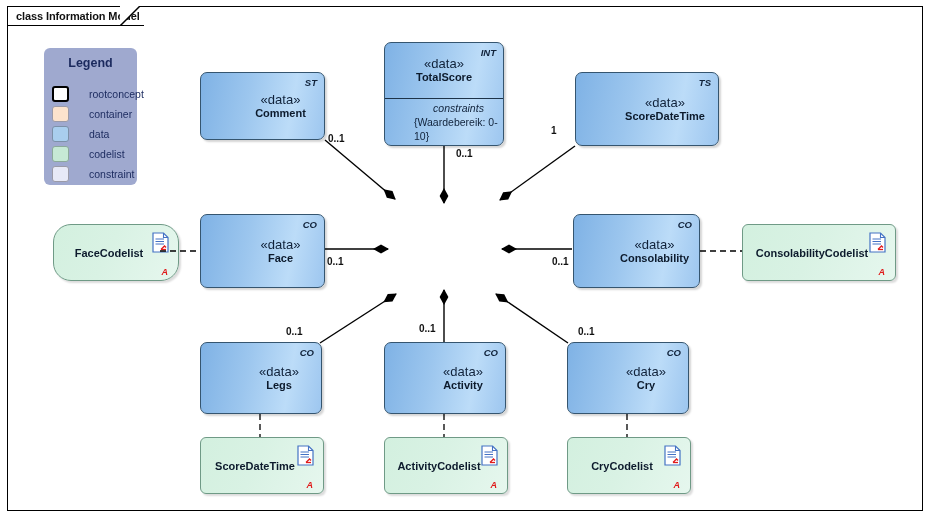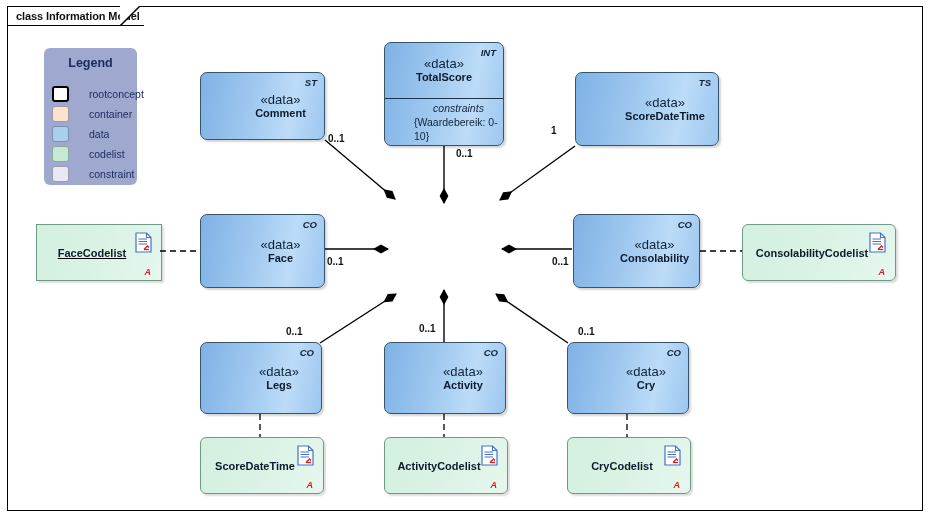--- a/index.html
+++ b/index.html
@@ -415,21 +415,21 @@
     <div class="stereo">«data»</div>
     <div class="nodename">Activity</div>
   </div>
 
   <div class="node node-data" style="left:567px; top:342px; width:122px; height:72px;">
     <div class="corner-tag">CO</div>
     <div class="stereo">«data»</div>
     <div class="nodename">Cry</div>
   </div>
 
-  <div class="node-codelist" style="left:36px; top:224px; width:124px; height:55px; border-radius:0;text-decoration:underline;">
+  <div class="node-codelist" style="left:53px; top:224px; width:124px; height:55px; border-radius:18px;">
     <div class="nodename">FaceCodelist</div>
     <svg class="doc-icon" viewBox="0 0 17 21">
       <path d="M1,1 H11.5 L16,5.5 V20 H1 Z" fill="#ffffff" stroke="#4472c4" stroke-width="1.2"></path>
       <path d="M11.5,1 V5.5 H16" fill="none" stroke="#4472c4" stroke-width="1.1"></path>
       <line x1="3.5" y1="7" x2="12" y2="7" stroke="#4472c4" stroke-width="1"></line>
       <line x1="3.5" y1="9.5" x2="12" y2="9.5" stroke="#4472c4" stroke-width="1"></line>
       <line x1="3.5" y1="12" x2="12" y2="12" stroke="#4472c4" stroke-width="1"></line>
       <path d="M9,17.5 L12.5,14 L14,15.5" fill="none" stroke="#e01b1b" stroke-width="1.3"></path>
       <path d="M9,17.5 L14,17.5" stroke="#e01b1b" stroke-width="1.3"></path>
     </svg>

